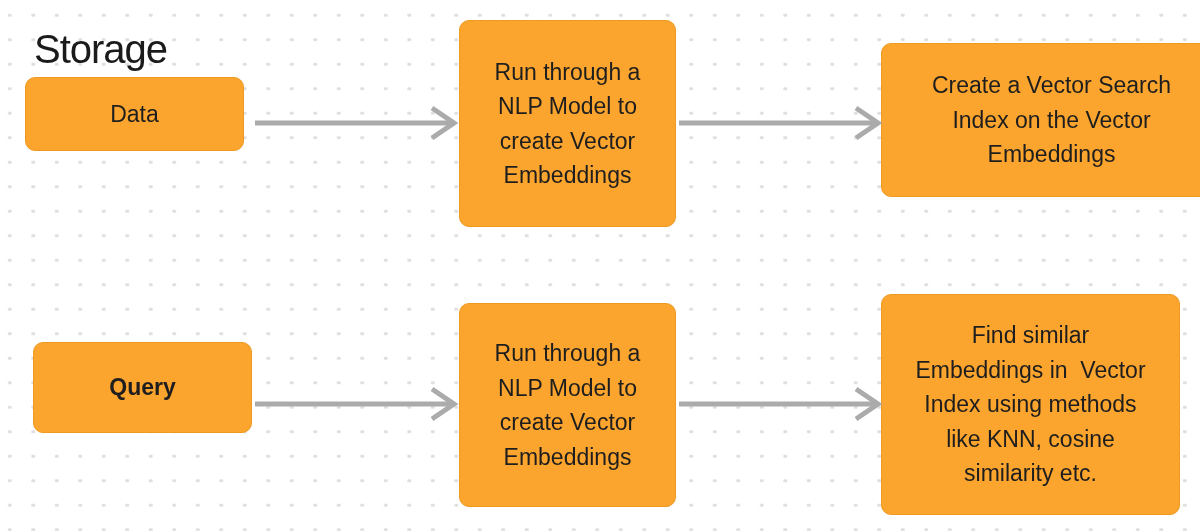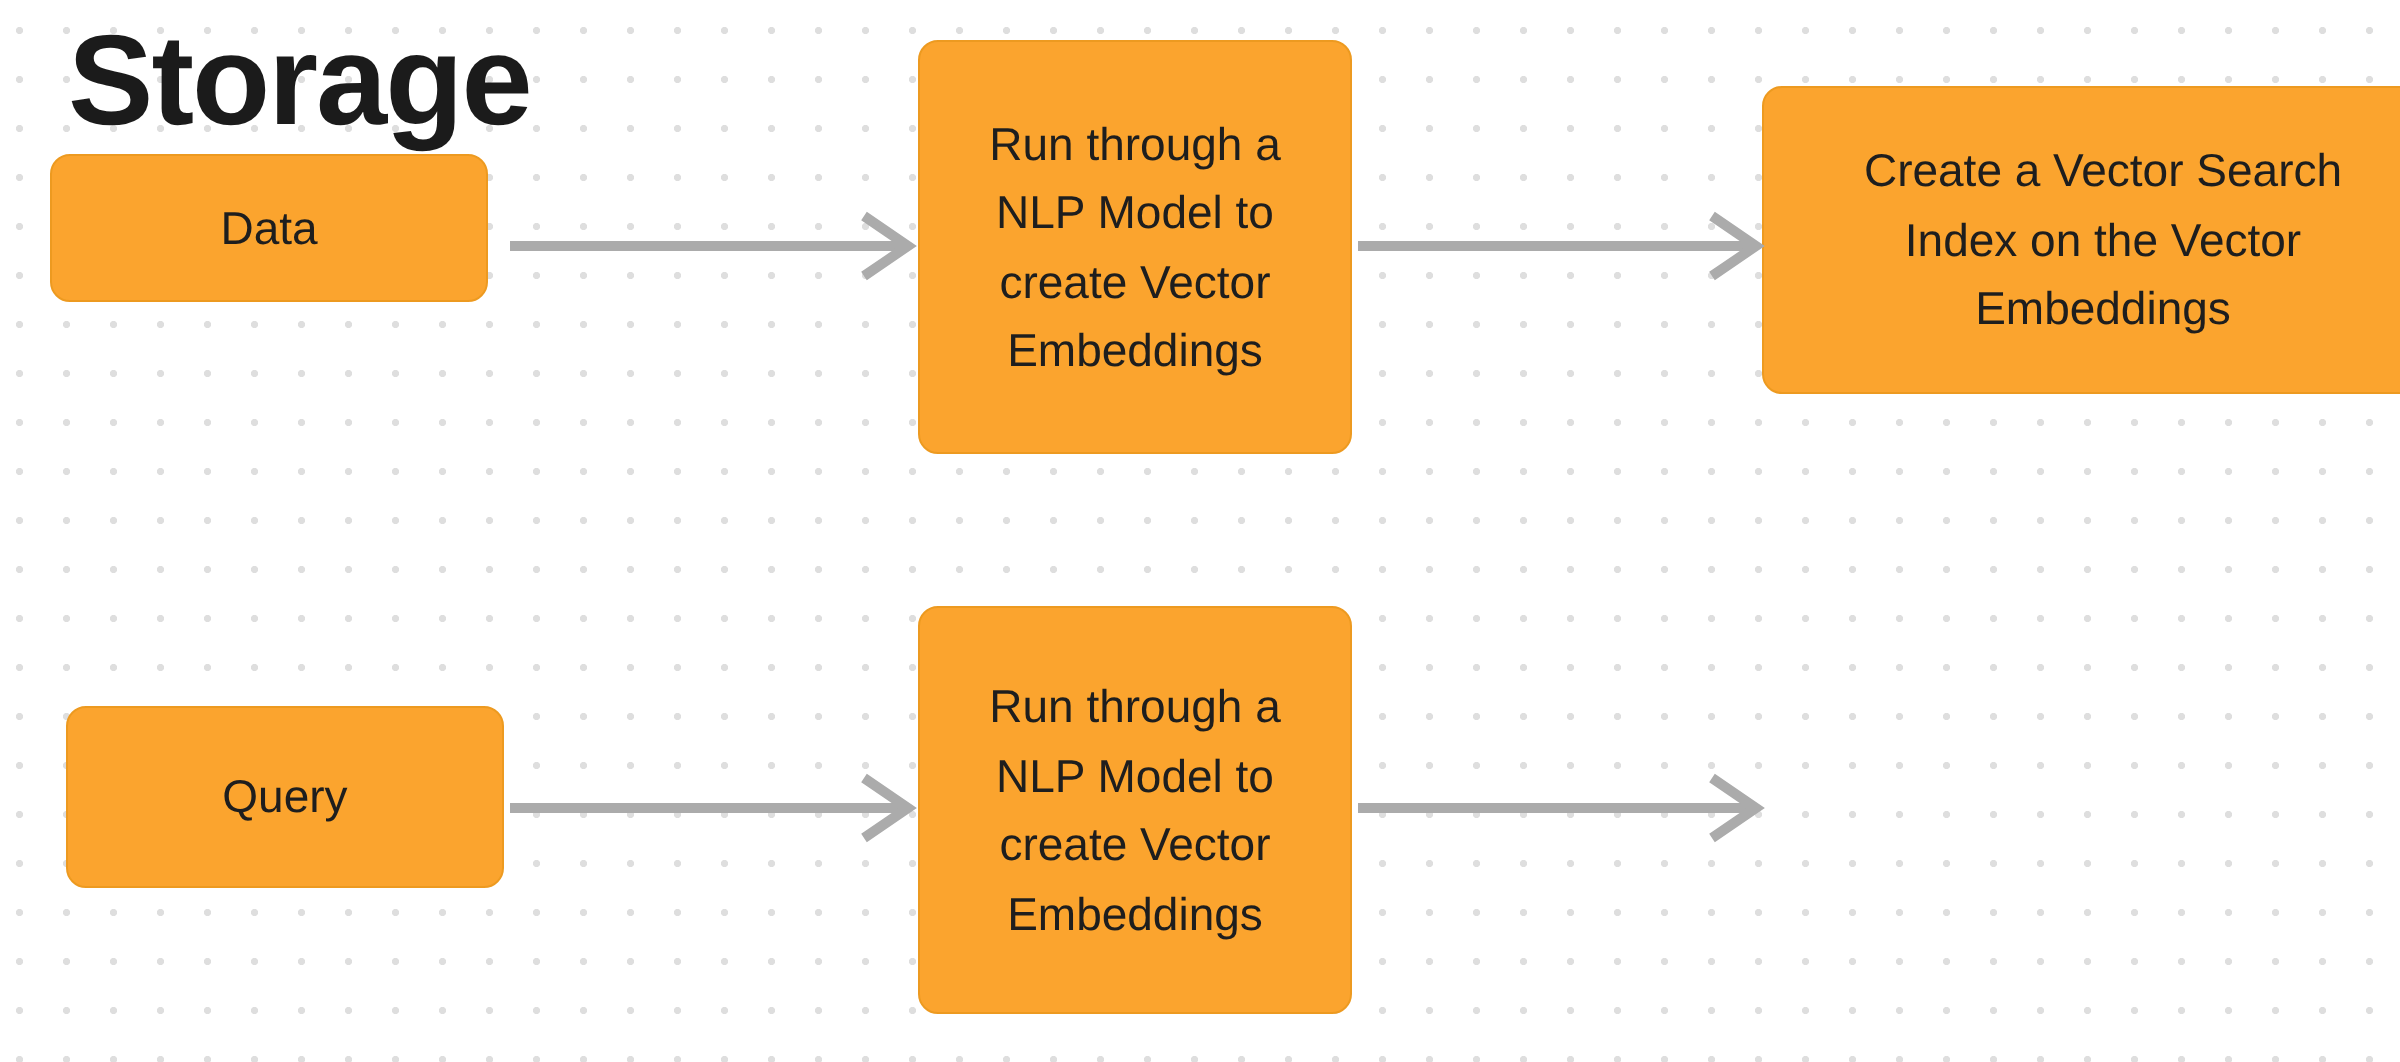--- a/index.html
+++ b/index.html
@@ -16,26 +16,27 @@
     position:relative;
     width:1200px;height:531px;
     background-color:#ffffff;
     background-image:radial-gradient(circle,#dedede 1.7px,transparent 1.9px);
     background-size:23.5px 24.5px;
     background-position:-2px 3px;
   }
 
   .section-title{
     position:absolute;
-    font-size:64px;
-    font-weight:700;
+    font-size:40px;
+    font-weight:400;
     letter-spacing:-1px;
     color:#1b1b1b;
     line-height:1;
     white-space:nowrap;
+    margin-top:21px;
   }
   .t-storage{left:34px;top:8px;}
   .t-retrieval{left:35px;top:279px;}
 
   .node{
     position:absolute;
     background:var(--orange);
     border:1px solid var(--orange-edge);
     border-radius:10px;
     display:flex;
@@ -44,21 +45,21 @@
     text-align:center;
     color:var(--ink);
     font-size:23px;
     line-height:34.5px;
     white-space:pre-wrap;
     padding:4px 8px;
   }
   .n-data  {left:25px; top:77px; width:219px;height:74px;}
   .n-nlp-s {left:459px;top:20px; width:217px;height:207px;}
   .n-index {left:881px;top:43px; width:341px;height:154px;}
-  .n-query {left:33px; top:353px;width:219px;height:91px;}
+  .n-query {left:33px; top:342px;width:219px;height:91px;font-weight:bold;}
   .n-nlp-r {left:459px;top:303px;width:217px;height:204px;}
   .n-find  {left:881px;top:294px;width:299px;height:221px;}
 
   .arrow{position:absolute;width:210px;height:44px;}
   .a1{left:252px;top:101px;}
   .a2{left:676px;top:101px;}
   .a3{left:252px;top:382px;}
   .a4{left:676px;top:382px;}
   .arrow svg{display:block;width:100%;height:100%;}
 </style>
@@ -81,20 +82,25 @@
 Index on the Vector
 Embeddings</div>
 
   <div class="node n-query">Query</div>
 
   <div class="node n-nlp-r">Run through a
 NLP Model to
 create Vector
 Embeddings</div>
 
+  <div class="node n-find">Find similar
+Embeddings in  Vector
+Index using methods
+like KNN, cosine
+similarity etc.</div>
 
   <div class="arrow a1">
     <svg viewBox="0 0 210 44" xmlns="http://www.w3.org/2000/svg">
       <path d="M3 22 H 199" stroke="#ABABAB" stroke-width="5" fill="none"></path>
       <path d="M180 7 L 202 22 L 180 37" stroke="#ABABAB" stroke-width="5" fill="none" stroke-linejoin="miter"></path>
     </svg>
   </div>
 
   <div class="arrow a2">
     <svg viewBox="0 0 210 44" xmlns="http://www.w3.org/2000/svg">

